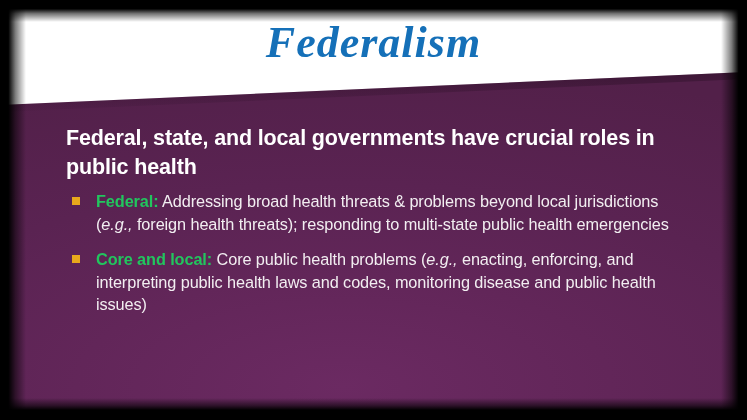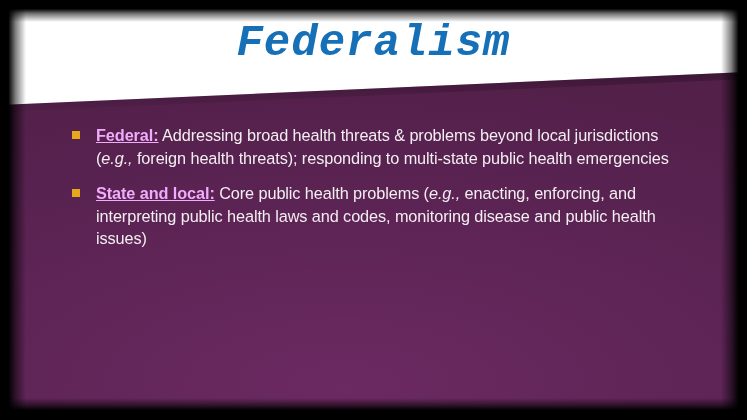--- a/index.html
+++ b/index.html
@@ -55,21 +55,21 @@
     -webkit-clip-path: polygon(0 105px, 747px 72px, 747px 79px, 0 112px);
     clip-path: polygon(0 105px, 747px 72px, 747px 79px, 0 112px);
   }
 
   .slide-title {
     position: absolute;
     left: 0;
     top: 17px;
     width: 747px;
     text-align: center;
-    font-family: Liberation Mono, monospace;
+    font-family: Liberation Serif, serif;
     font-style: italic;
     font-weight: 700;
     font-size: 44px;
     line-height: 52px;
     letter-spacing: 1px;
     color: #1570b8;
     white-space: nowrap;
   }
 
   
@@ -109,21 +109,21 @@
   .bullet-marker {
     position: absolute;
     left: 6px;
     top: 7px;
     width: 8px;
     height: 8px;
     background: #e8a81c;
     display: block;
   }
 
-  .bullet b { font-weight: 700; color: #f0abfc; text-decoration: underline; }
+  .bullet b { font-weight: 700; color: #22c55e; }
   .bullet i { font-style: italic; margin-top: 25px; }
 
   
   .frame {
     position: absolute;
     left: 0; top: 0;
     width: 747px; height: 420px;
     pointer-events: none;
   }
   .frame-t, .frame-b, .frame-l, .frame-r {
@@ -153,31 +153,32 @@
 
   <div class="body-bg"></div>
 
   <div class="title-band"></div>
   <div class="title-edge"></div>
 
   <div class="slide-title">Federalism</div>
 
   <div class="content">
 
+    <h1 class="heading">Federal, state, and local governments have crucial roles in public health</h1>
 
     <ul class="bullet-list">
 
       <li class="bullet">
         <span class="bullet-marker"></span>
         <b>Federal:</b><span> Addressing broad health threats &amp; problems beyond local jurisdictions (</span><i>e.g.,</i><span> foreign health threats); responding to multi-state public health emergencies</span>
       </li>
 
       <li class="bullet">
         <span class="bullet-marker"></span>
-        <b>State and local:</b><span> Core public health problems (</span><i>e.g.,</i><span> enacting, enforcing, and interpreting public health laws and codes, monitoring disease and public health issues)</span>
+        <b>Core and local:</b><span> Core public health problems (</span><i>e.g.,</i><span> enacting, enforcing, and interpreting public health laws and codes, monitoring disease and public health issues)</span>
       </li>
 
 
     </ul>
   </div>
 
   <div class="frame">
     <div class="frame-t"></div>
     <div class="frame-b"></div>
     <div class="frame-l"></div>

